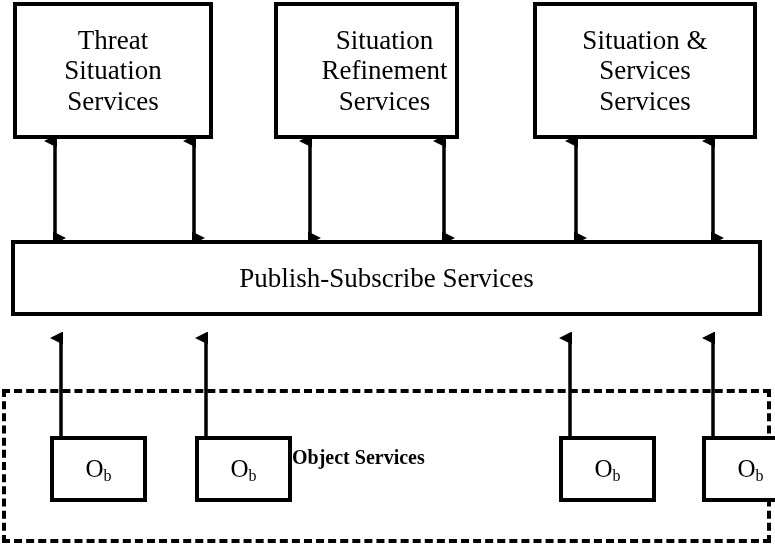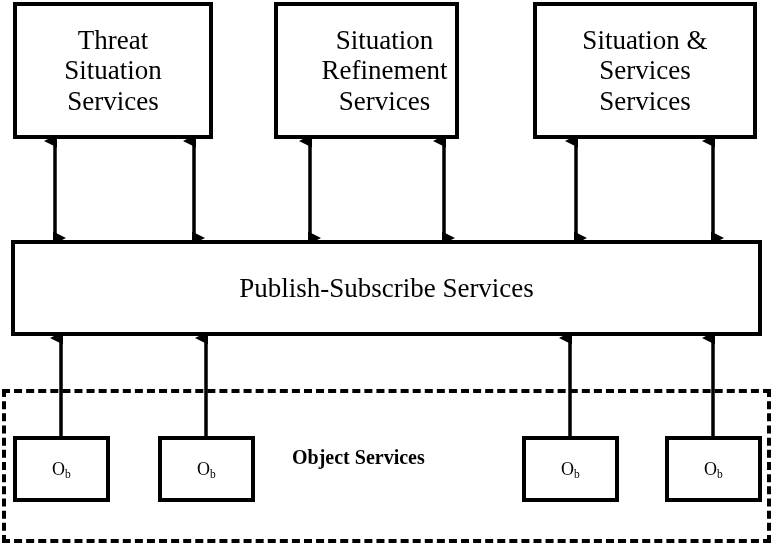--- a/index.html
+++ b/index.html
@@ -28,22 +28,23 @@
     line-height: 1.13;
     z-index: 3;
   }
   .top-box {
     font-size: 27px;
   }
   .bar-box {
     font-size: 27px;
   }
   .ob-box {
-    font-size: 18px;
+    font-size: 25px;
     border-width: 4px;
+    margin-left: 37px;
   }
   .ob-box sub {
     font-size: 0.64em;
     vertical-align: baseline;
     position: relative;
     top: 0.28em;
   }
   .dashed-region {
     position: absolute;
     box-sizing: border-box;
@@ -122,21 +123,21 @@
   </div>
 
   <div class="box top-box" id="top-box-2" style="left: 533px; top: 2px; width: 224px; height: 137px; text-align: center;">
     <div>
       <span class="title-line">Situation &amp;</span>
       <span class="title-line">Services</span>
       <span class="title-line">Services</span>
     </div>
   </div>
 
-  <div class="box bar-box" id="middle-bar" style="left: 11px; top: 240px; width: 751px; height: 96px;">
+  <div class="box bar-box" id="middle-bar" style="left: 11px; top: 240px; width: 751px; height: 76px;">
     <span>Publish-Subscribe Services</span>
   </div>
 
   <div class="box ob-box" id="ob-box-0" style="left: 13px; top: 436px; width: 97px; height: 66px;">
     <span><span>O</span><sub>b</sub></span>
   </div>
   <div class="box ob-box" id="ob-box-1" style="left: 158px; top: 436px; width: 97px; height: 66px;">
     <span><span>O</span><sub>b</sub></span>
   </div>
   <div class="box ob-box" id="ob-box-2" style="left: 522px; top: 436px; width: 97px; height: 66px;">

